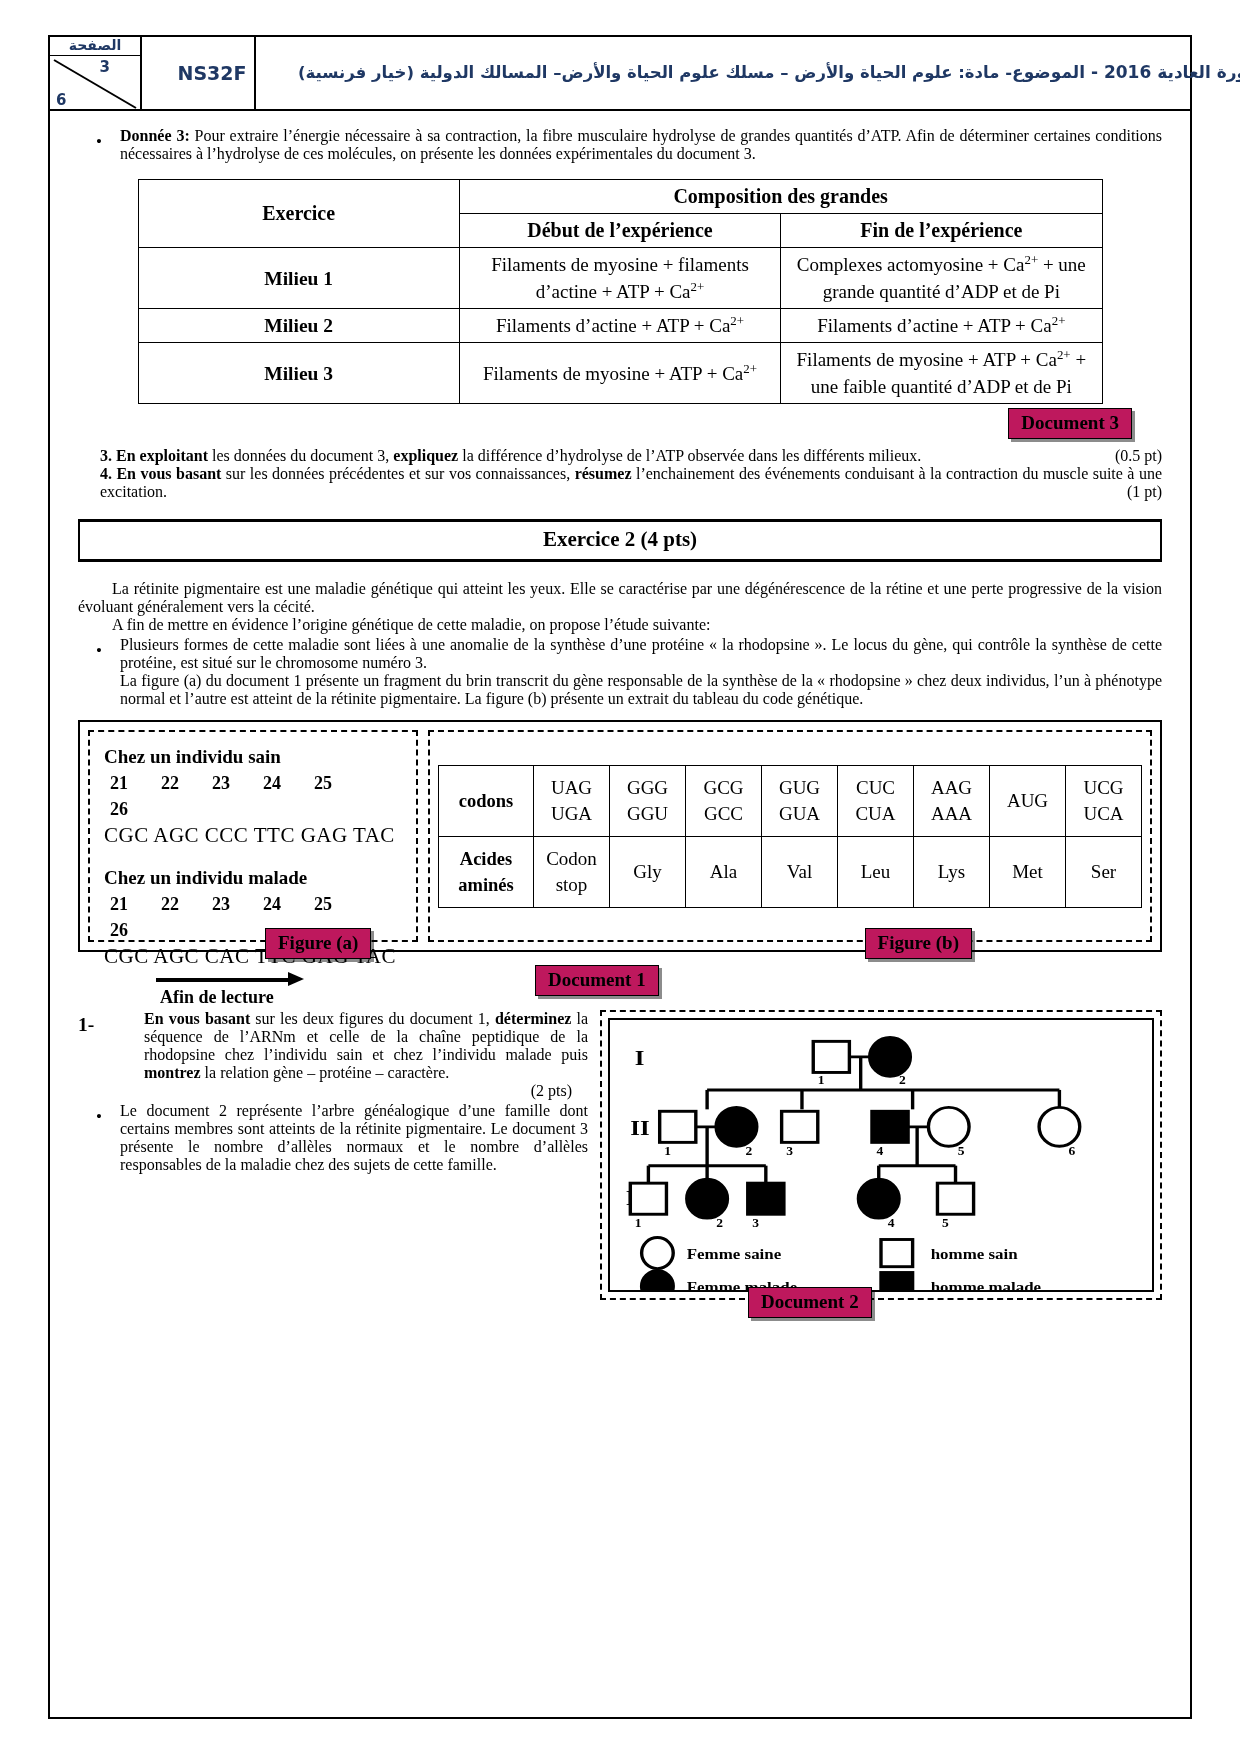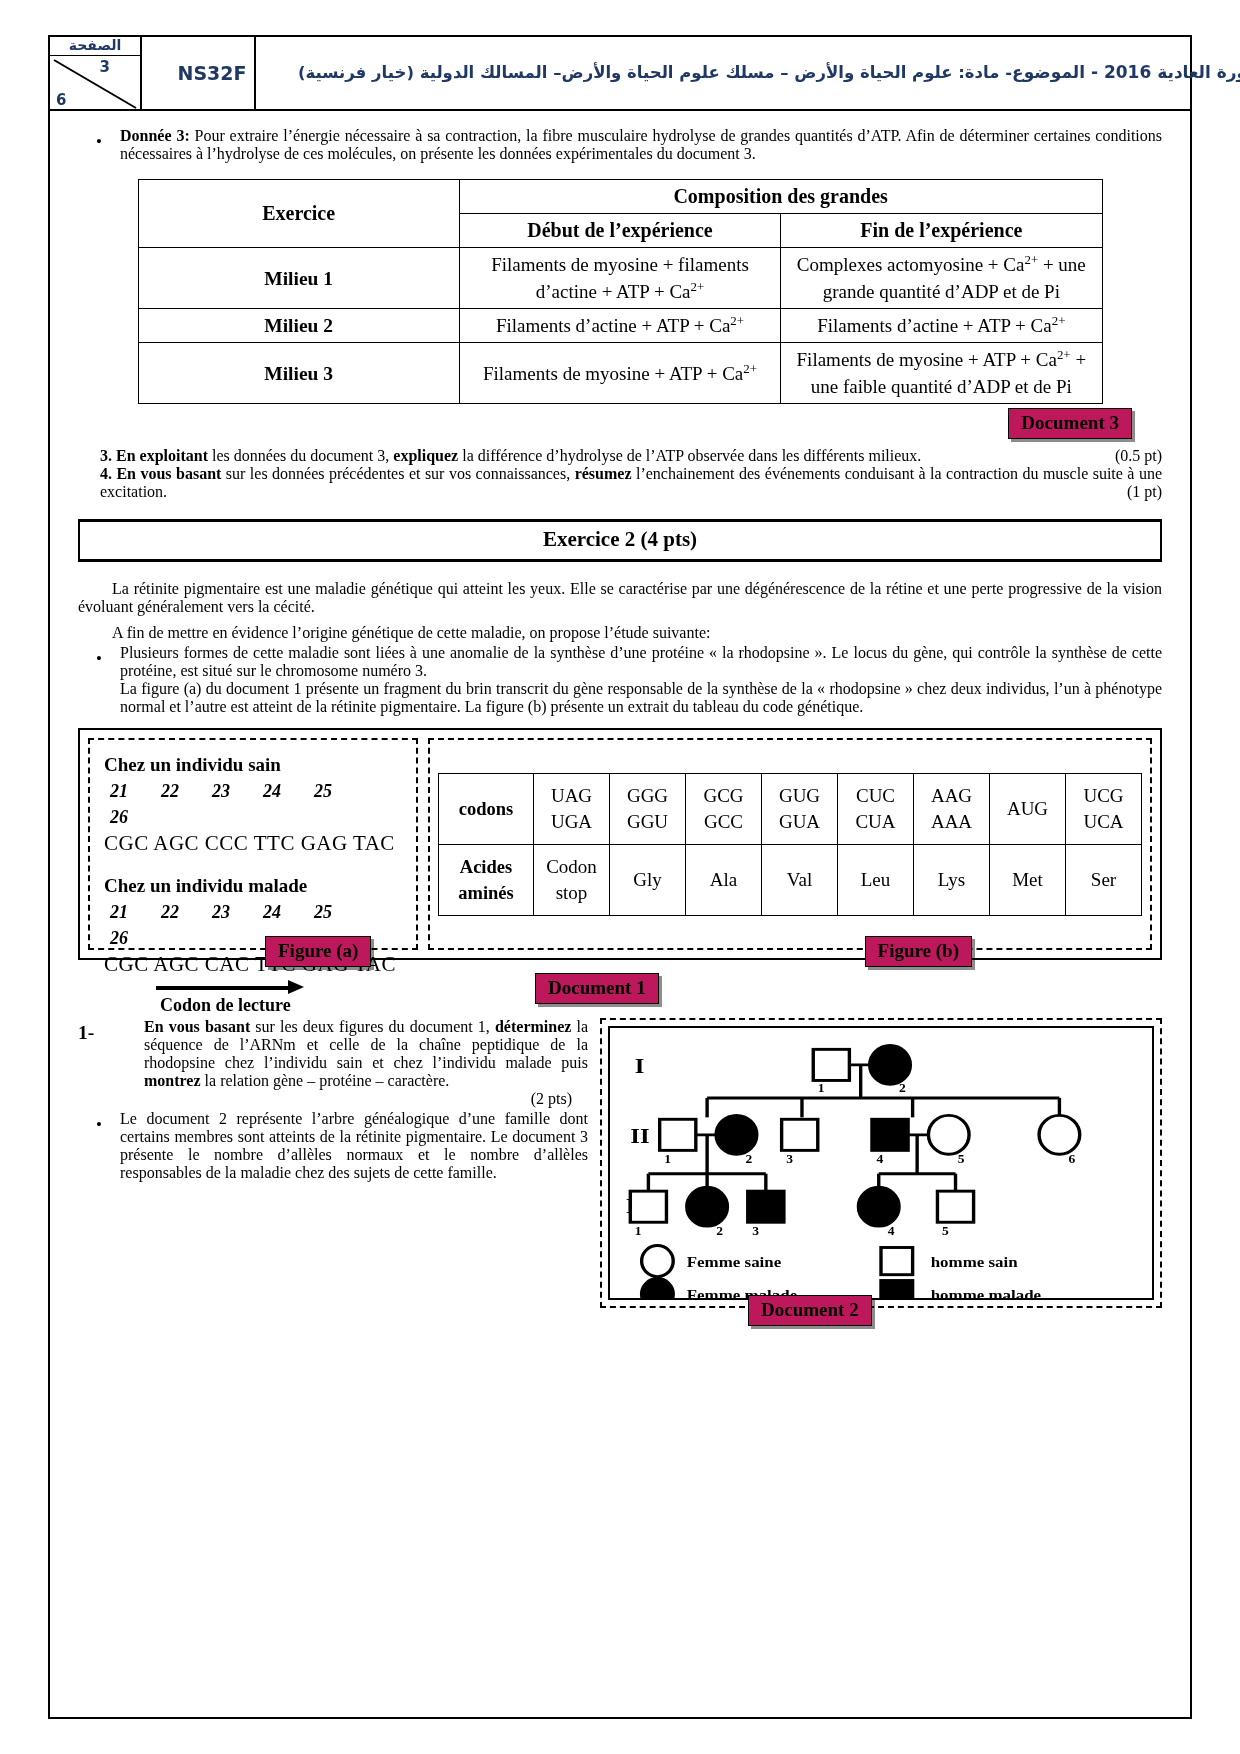--- a/index.html
+++ b/index.html
@@ -202,21 +202,21 @@
     align-items: center;
   }
   .seq-title { font-weight: bold; font-size: 19px; line-height: 26px; }
   .seq-nums {
     font-weight: bold;
     font-size: 18px;
     letter-spacing: 0px;
     line-height: 26px;
     padding-left: 6px;
   }
-  .seq-nums span { display: inline-block; width: 51px; text-align: left; font-style: italic;}
+  .seq-nums span { display: inline-block; width: 51px; text-align: left;}
   .seq-bases {
     font-size: 21px;
     line-height: 27px;
     letter-spacing: 0.5px;
   }
   .sens {
     margin-top: 4px;
     padding-left: 52px;
   }
   .sens .arrow {
@@ -372,21 +372,21 @@
       </div>
       <div class="justify">
         <b>4</b><b>. En vous basant</b><span> sur les données précédentes et sur vos connaissances, </span><b>résumez</b><span> l’enchainement des événements conduisant à la contraction du muscle suite à une excitation.</span><span style="float:right">(1 pt)</span>
       </div>
     </div>
 
     <div class="exbar">Exercice 2 (4 pts)</div>
 
     <div style="margin-top:18px">
       <div class="justify" style="text-indent:34px">La rétinite pigmentaire est une maladie génétique  qui atteint les yeux. Elle se caractérise  par une dégénérescence de la rétine et une perte progressive de la vision évoluant généralement vers  la cécité.</div>
-      <div class="justify" style="text-indent:34px; margin-top:8px">A fin de mettre en évidence l’origine génétique de cette maladie, on propose l’étude suivante:</div>
+      <div class="justify" style="text-indent:34px; margin-top:0">A fin de mettre en évidence l’origine génétique de cette maladie, on propose l’étude suivante:</div>
     </div>
 
     <div class="bullet-row">
       <div class="dot">•</div>
       <div class="bcontent justify">Plusieurs formes de cette maladie sont liées à une anomalie de la synthèse d’une protéine « la rhodopsine ». Le locus du gène, qui contrôle la synthèse de cette protéine, est situé sur le chromosome numéro 3.</div>
     </div>
     <div style="padding-left:42px; margin-top:0px">
       <div class="justify">La figure (a) du document 1 présente un fragment du brin transcrit du gène responsable de la synthèse de la « rhodopsine » chez deux individus, l’un à phénotype normal et l’autre est atteint de la rétinite pigmentaire. La figure (b) présente un extrait du tableau du code génétique.</div>
     </div>
 
@@ -404,21 +404,21 @@
           <div class="seq-nums">
             <span>21</span><span>22</span><span>23</span><span>24</span><span>25</span><span>26</span>
           </div>
           <div class="seq-bases">CGC AGC CAC TTC GAG TAC</div>
 
           <div class="sens">
             <div class="arrow">
               <div class="line"></div>
                 <div class="head"></div>
             </div>
-            <div class="txt">Codon de lecture</div>
+            <div class="txt">Afin de lecture</div>
           </div>
 
           <div class="label-figa">
             <span class="doclabel">Figure (a)</span>
           </div>
         </div>
 
         <div class="figb">
           <table class="codons">
             <tbody>

